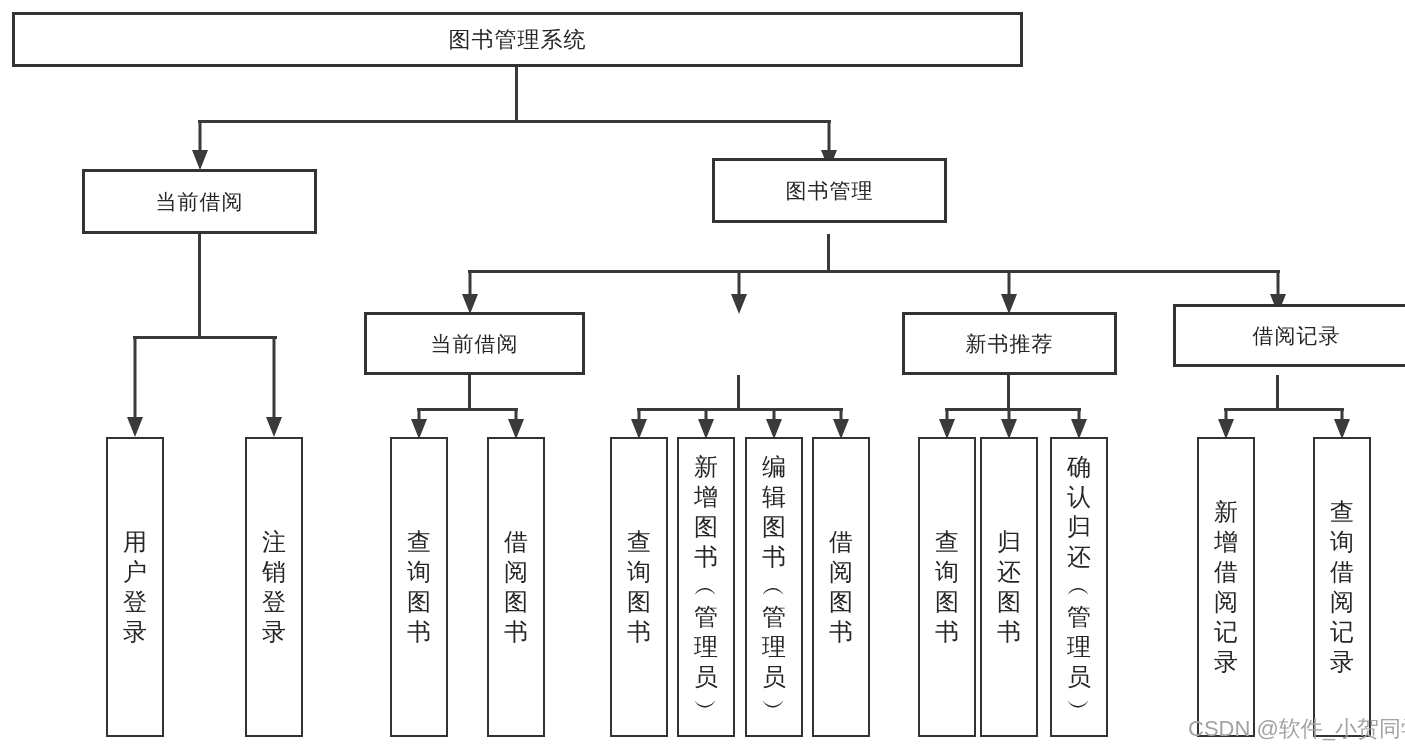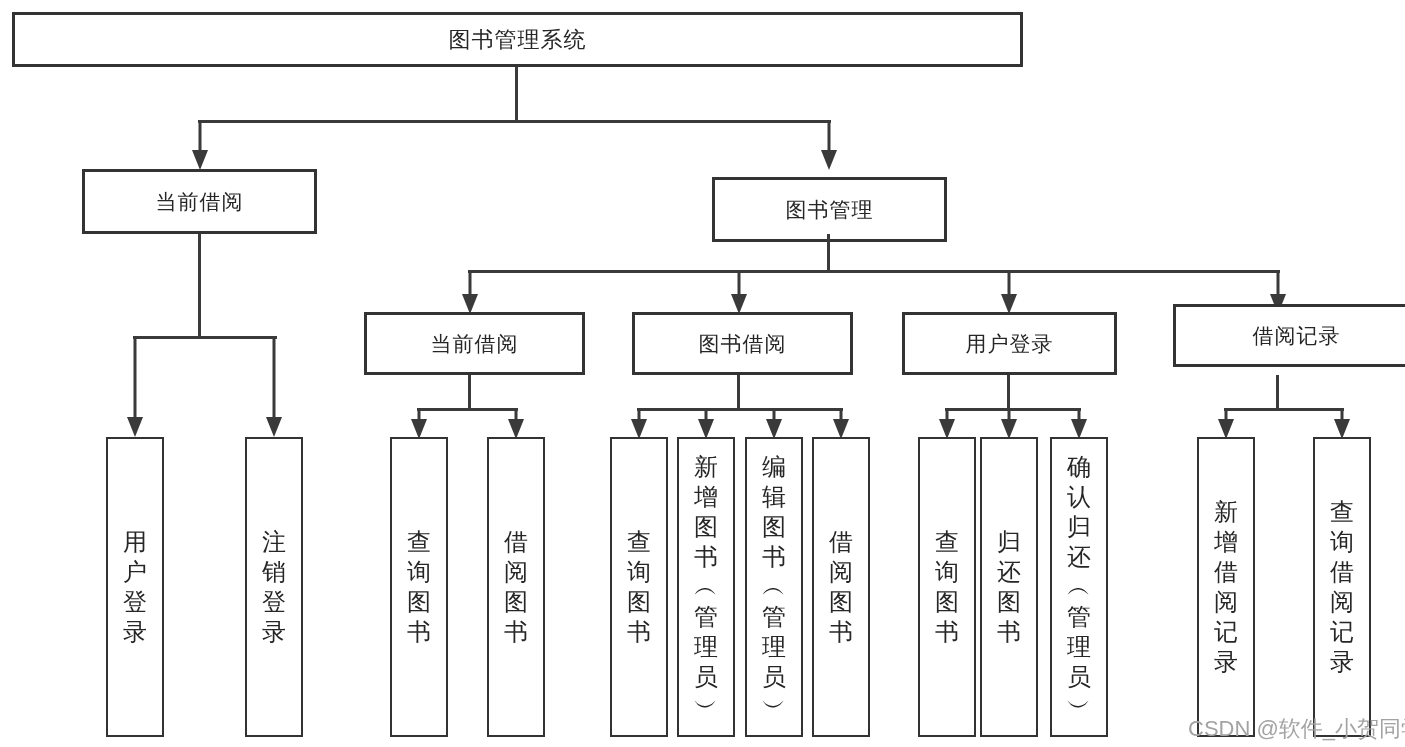--- a/index.html
+++ b/index.html
@@ -70,37 +70,36 @@
 <div class="diagram">
 
   <div class="node root" style="left:12px;top:12px;width:1011px;height:55px;">图书管理系统</div>
 
   <div class="v" style="left:515px;top:67px;height:56px;"></div>
   <div class="h" style="left:198px;top:120px;width:633px;"></div>
   <div class="arrow" style="left:192px;top:120px;height:50px;"></div>
   <div class="arrow" style="left:821px;top:120px;height:50px;"></div>
 
   <div class="node" style="left:82px;top:169px;width:235px;height:65px;">当前借阅</div>
-  <div class="node" style="left:712px;top:177px;width:235px;height:65px;">图书管理</div>
+  <div class="node" style="left:712px;top:158px;width:235px;height:65px;">图书管理</div>
 
   <div class="v" style="left:198px;top:234px;height:105px;"></div>
   <div class="h" style="left:133px;top:336px;width:144px;"></div>
   <div class="arrow" style="left:127px;top:336px;height:101px;"></div>
   <div class="arrow" style="left:266px;top:336px;height:101px;"></div>
 
   <div class="v" style="left:827px;top:234px;height:39px;"></div>
   <div class="h" style="left:468px;top:270px;width:812px;"></div>
   <div class="arrow" style="left:462px;top:270px;height:44px;"></div>
   <div class="arrow" style="left:731px;top:270px;height:44px;"></div>
   <div class="arrow" style="left:1001px;top:270px;height:44px;"></div>
   <div class="arrow" style="left:1270px;top:270px;height:44px;"></div>
 
   <div class="node" style="left:364px;top:312px;width:221px;height:63px;">当前借阅</div>
-  <div class="node" style="left:632px;top:312px;width:221px;height:63px;">图书借阅</div>
-  <div class="node" style="left:902px;top:312px;width:215px;height:63px;">用户登录</div>
+  <div class="node" style="left:902px;top:312px;width:215px;height:63px;">新书推荐</div>
   <div class="node" style="left:1173px;top:304px;width:247px;height:63px;">借阅记录</div>
 
   <div class="v" style="left:468px;top:375px;height:36px;"></div>
   <div class="h" style="left:417px;top:408px;width:101px;"></div>
   <div class="arrow" style="left:411px;top:408px;height:31px;"></div>
   <div class="arrow" style="left:508px;top:408px;height:31px;"></div>
 
   <div class="v" style="left:737px;top:375px;height:36px;"></div>
   <div class="h" style="left:637px;top:408px;width:206px;"></div>
   <div class="arrow" style="left:631px;top:408px;height:31px;"></div>

